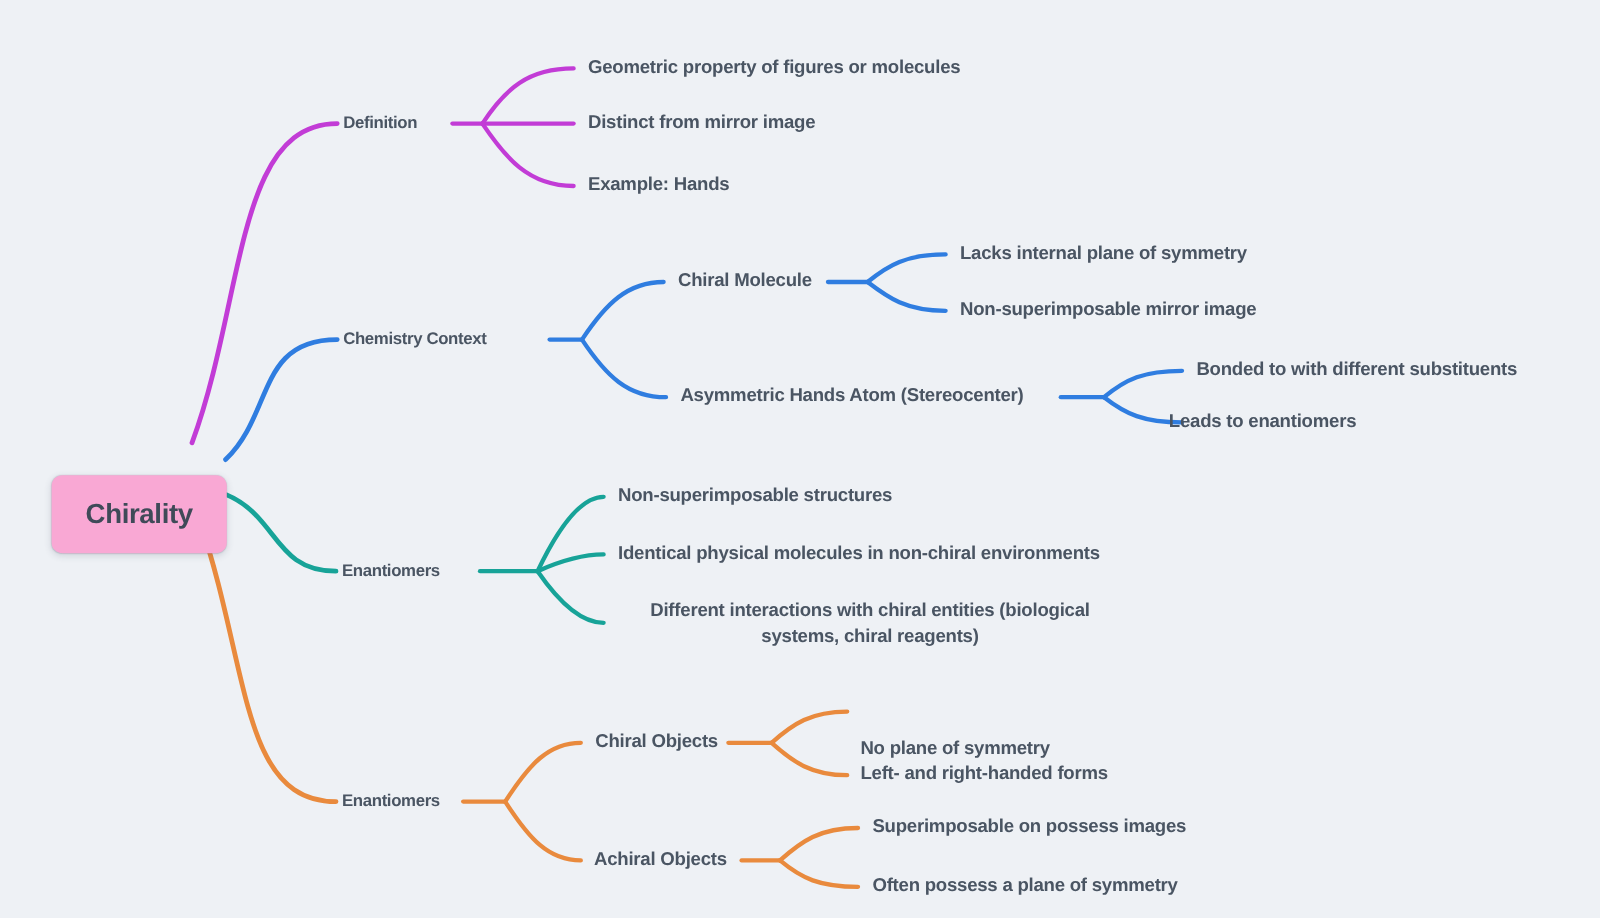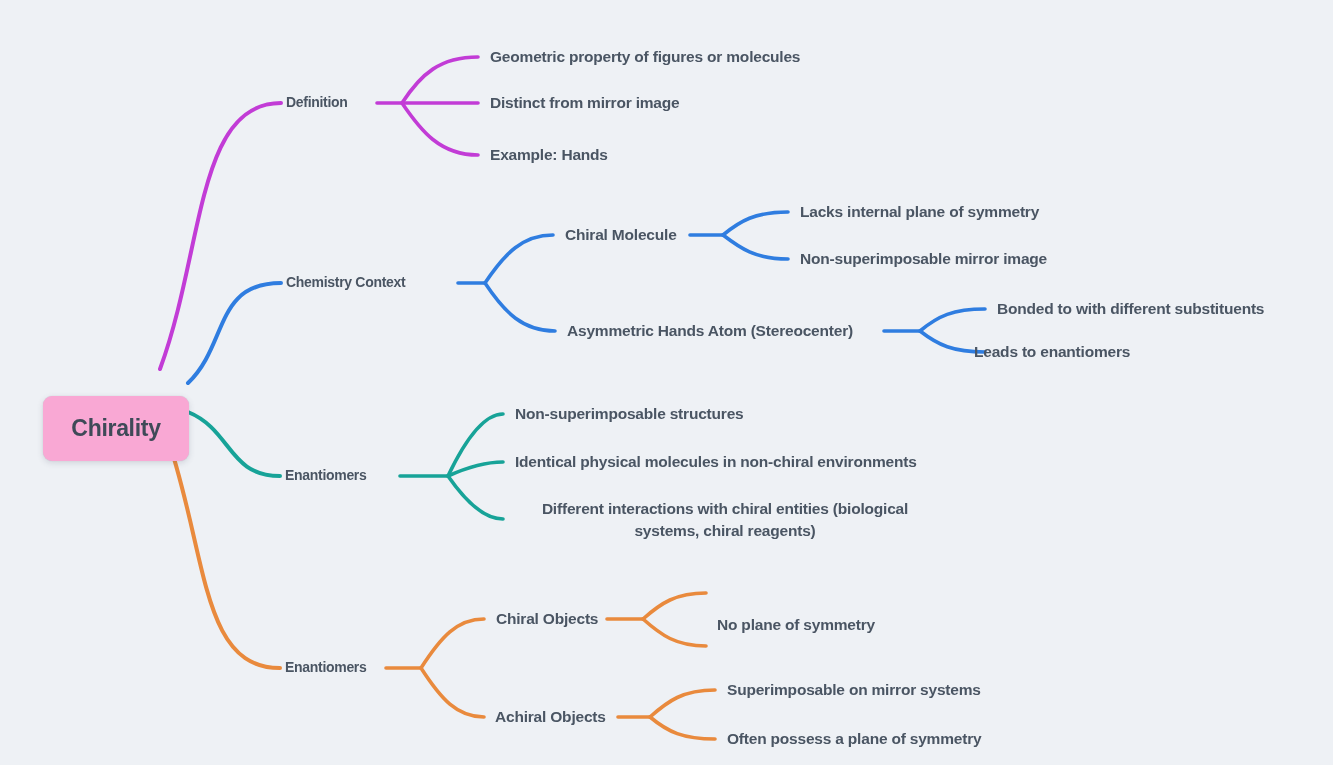--- a/index.html
+++ b/index.html
@@ -105,17 +105,18 @@
   <div class="node lvl2" style="left:974px;top:352px">Leads to enantiomers</div>
 
   <div class="node lvl1" style="left:285px;top:476px">Enantiomers</div>
   <div class="node lvl2" style="left:515px;top:414px">Non-superimposable structures</div>
   <div class="node lvl2" style="left:515px;top:462px">Identical physical molecules in non-chiral environments</div>
   <div class="node lvl2 wrap2" style="left:515px;top:521px">Different interactions with chiral entities (biological systems, chiral reagents)</div>
 
   <div class="node lvl1" style="left:285px;top:668px">Enantiomers</div>
   <div class="node lvl2" style="left:496px;top:619px">Chiral Objects</div>
   <div class="node lvl2" style="left:717px;top:625px">No plane of symmetry</div>
+  <div class="node lvl2" style="left:717px;top:646px">Left- and right-handed forms</div>
   <div class="node lvl2" style="left:495px;top:717px">Achiral Objects</div>
-  <div class="node lvl2" style="left:727px;top:690px">Superimposable on mirror systems</div>
+  <div class="node lvl2" style="left:727px;top:690px">Superimposable on possess images</div>
   <div class="node lvl2" style="left:727px;top:739px">Often possess a plane of symmetry</div>
 
 </div>
 
 </body></html>

